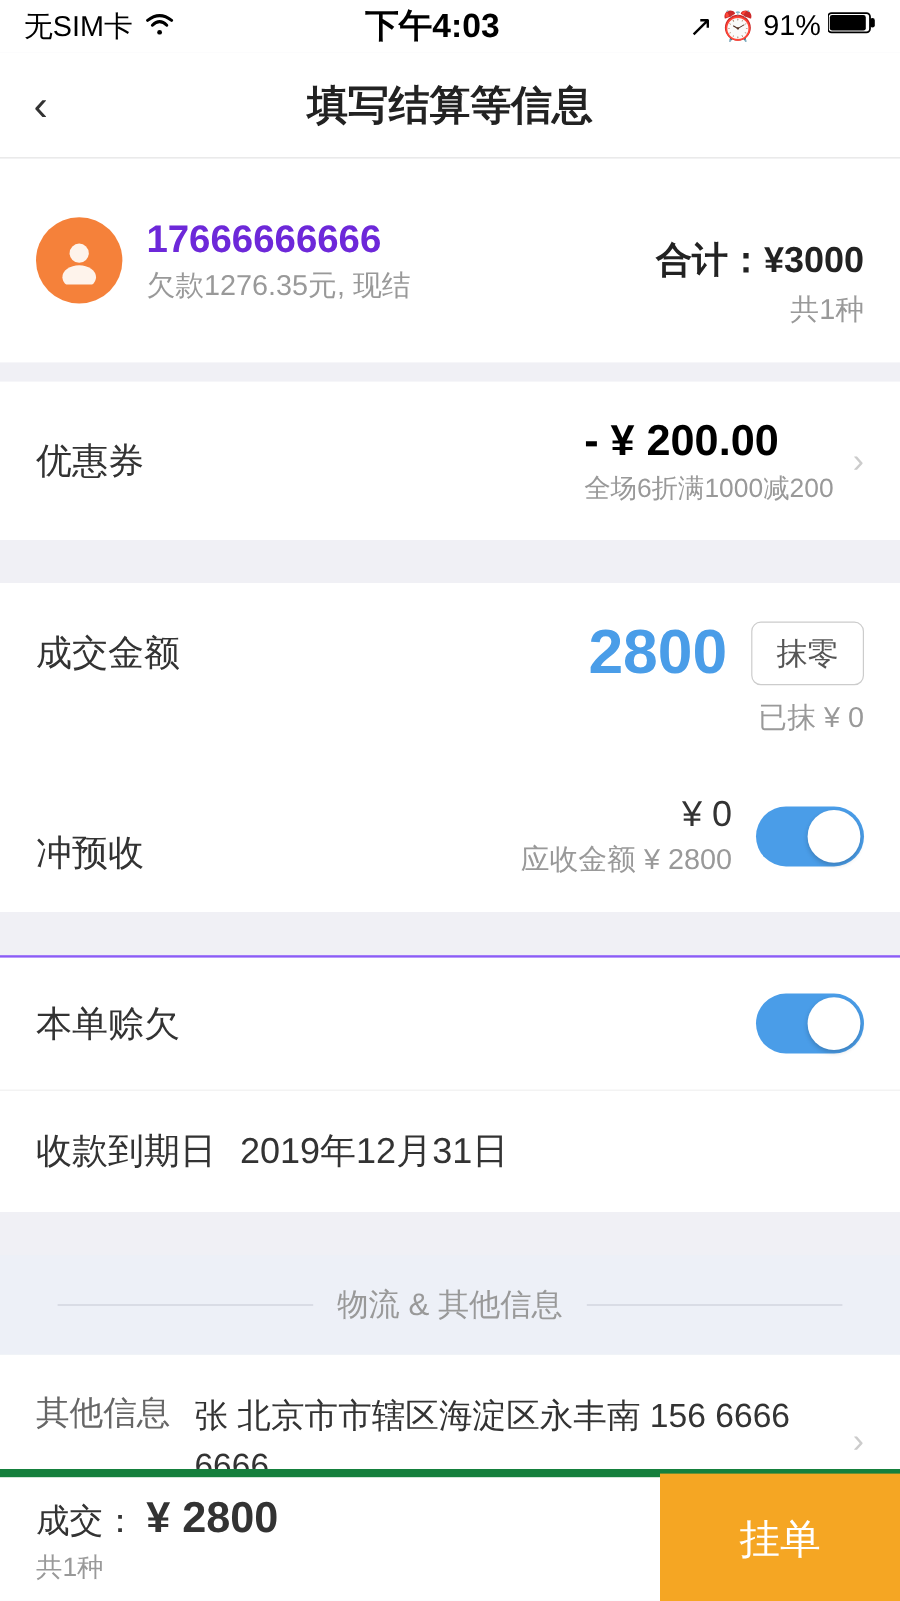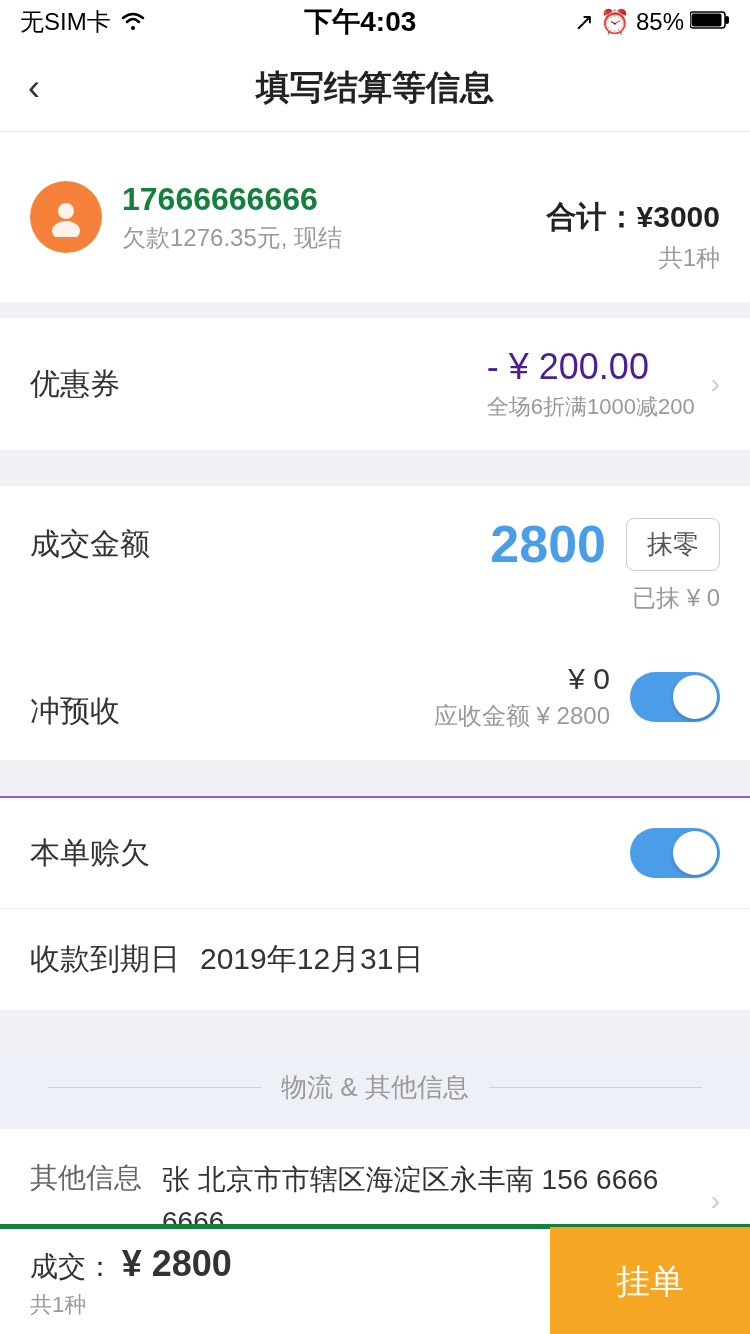--- a/index.html
+++ b/index.html
@@ -80,37 +80,37 @@
       height: 72px;
       border-radius: 50%;
       background: #f5813a;
       display: flex;
       align-items: center;
       justify-content: center;
       color: #fff;
       font-size: 32px;
     }
     .customer-info { display: flex; flex-direction: column; }
-    .customer-phone { font-size: 32px; font-weight: 600; color: #15803d; }
+    .customer-phone { font-size: 32px; font-weight: 600; color: #6d28d9; }
     .customer-sub { font-size: 24px; color: #999; margin-top: 4px; }
     .customer-right { text-align: right; }
     .total-amount { font-size: 30px; color: #222; font-weight: 600; margin-top: 37px; }
     .total-sub { font-size: 24px; color: #999; margin-top: 4px; }
 
     
     .coupon-row {
       display: flex;
       align-items: center;
       justify-content: space-between;
       padding: 28px 30px;
       background: #fff;
     }
     .coupon-label { font-size: 30px; color: #333; }
     .coupon-right { display: flex; align-items: center; gap: 8px; }
-    .coupon-discount { font-size: 36px; color: #4c1d95; font-weight: 400; }
+    .coupon-discount { font-size: 36px; color: #000000; font-weight: 700; }
     .coupon-detail { font-size: 22px; color: #999; margin-top: 4px; }
     .coupon-chevron { color: #ccc; font-size: 28px; margin-left: 8px; }
 
     
     .section-spacer {
       height: 20px;
       background: #f0f0f5;
     }
 
     
@@ -227,21 +227,21 @@
     
     .bottom-bar {
       position: fixed;
       bottom: 0;
       left: 0;
       width: 750px;
       height: 110px;
       background: #fff;
       display: flex;
       align-items: center;
-      border-top: 5px solid #15803d;
+      border-top: 7px solid #15803d;
     }
     .bottom-summary {
       flex: 1;
       padding: 0 30px;
     }
     .bottom-deal { font-size: 28px; color: #333; }
     .bottom-deal-amount { font-size: 36px; font-weight: 600; color: #333; }
     .bottom-deal-sub { font-size: 22px; color: #999; margin-top: 4px; }
     .btn-hang {
       width: 200px;
@@ -279,21 +279,21 @@
         <path d="M14 16 a2 2 0 1 1 0 4 a2 2 0 0 1 0-4z" fill="#000"></path>
         <path d="M8 12 Q14 6 20 12" stroke="#000" stroke-width="2.5" fill="none" stroke-linecap="round"></path>
         <path d="M4 8 Q14 0 24 8" stroke="#000" stroke-width="2.5" fill="none" stroke-linecap="round"></path>
       </svg>
     </span>
   </div>
   <div class="status-center">下午4:03</div>
   <div class="status-right">
     <span>↗</span>
     <span>⏰</span>
-    <span>85%</span>
+    <span>91%</span>
     <span>
       <svg width="40" height="20" viewBox="0 0 40 20">
         <rect x="0" y="2" width="35" height="16" rx="3" ry="3" stroke="#000" stroke-width="1.5" fill="none"></rect>
         <rect x="35" y="6" width="4" height="8" rx="2" fill="#000"></rect>
         <rect x="1.5" y="3.5" width="30" height="13" rx="2" fill="#000"></rect>
       </svg>
     </span>
   </div>
 </div>
 

